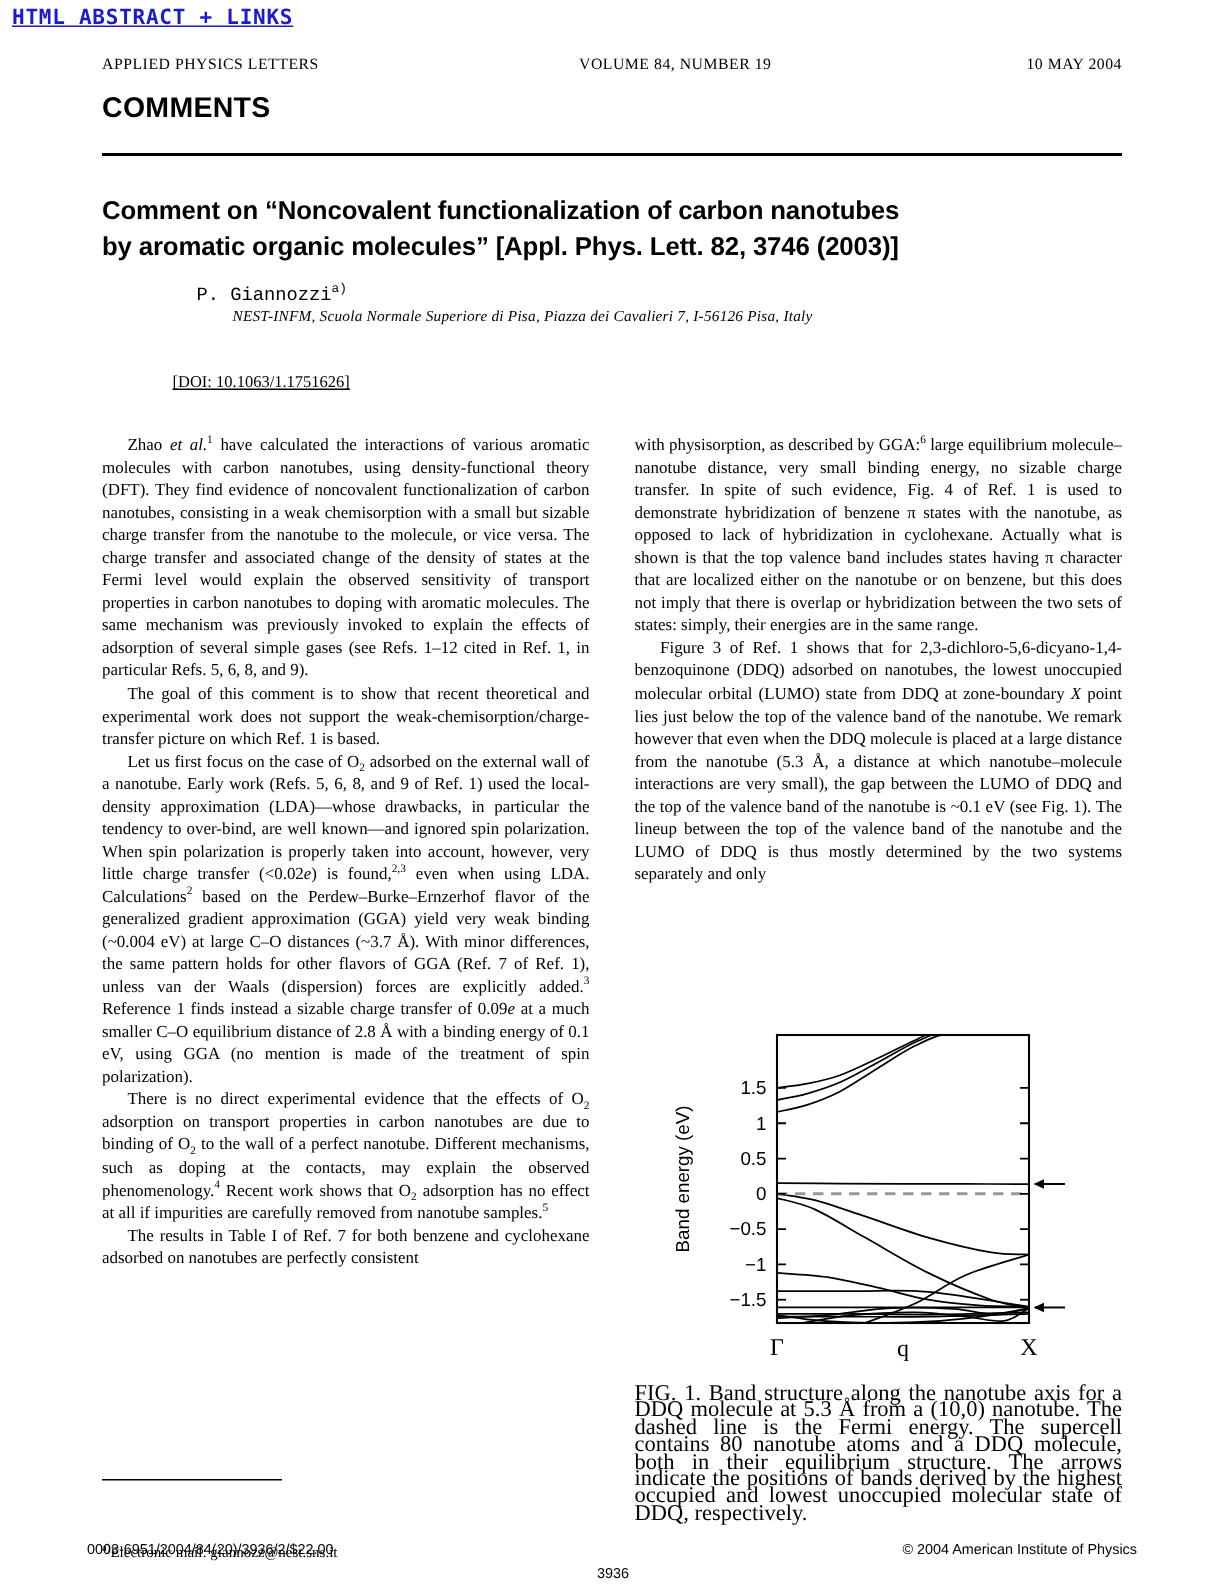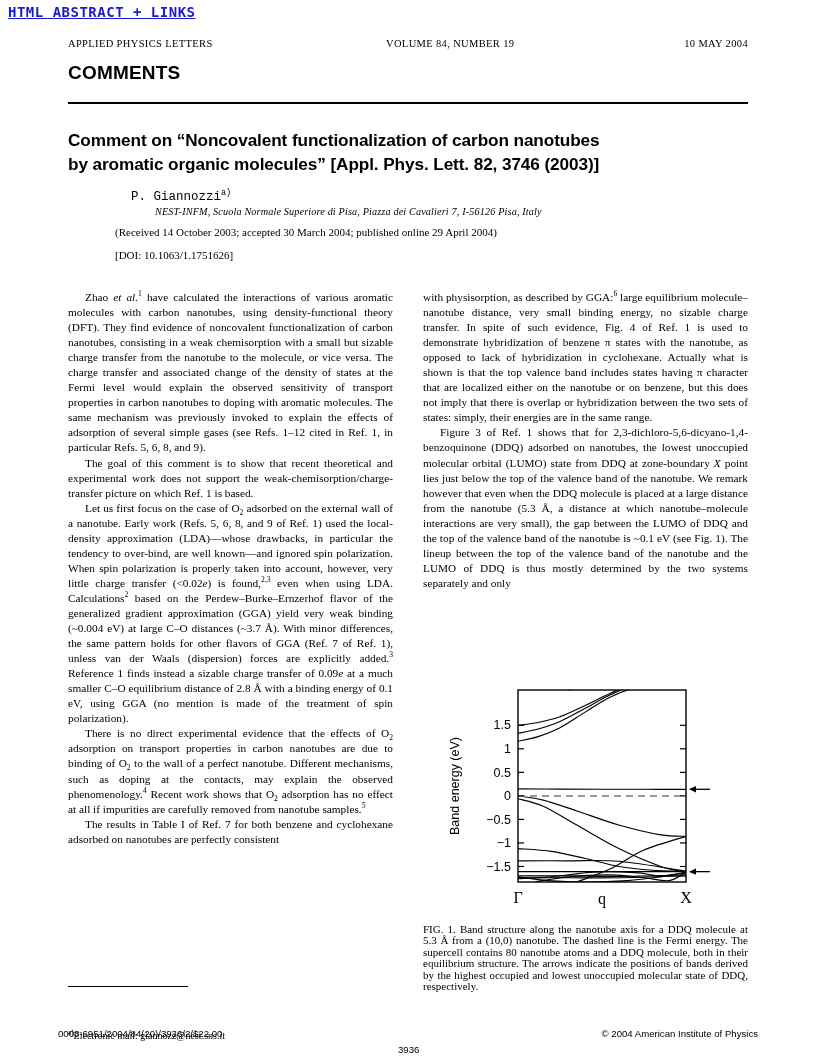--- a/index.html
+++ b/index.html
@@ -26,21 +26,21 @@
   
   .title{position:absolute;left:68px;top:128px;width:690px;
          font-family:"Liberation Sans",sans-serif;font-weight:bold;font-size:17.2px;
          line-height:24px;letter-spacing:-0.1px;}
   .author{position:absolute;left:115px;top:190px;font-family:Liberation Mono, monospace;
           font-size:12.5px;margin-left:16px;}
   .author sup{font-size:8.5px;vertical-align:super;}
   .affil{position:absolute;left:115px;top:206px;font-size:10.2px;font-style:italic;
          letter-spacing:.15px;font-family:"Liberation Serif",serif;margin-left:40px;}
   .recv{position:absolute;left:115px;top:226px;font-size:11px;}
-  .doi{position:absolute;left:115px;top:249px;font-size:11px;}
+  .doi{position:absolute;left:115px;top:249px;font-size:11px;text-decoration:underline;}
 
   
   .col{position:absolute;top:290px;width:325px;font-size:11.3px;line-height:15.05px;
        text-align:justify;}
   .colL{left:68px;}
   .colR{left:423px;}
   .col p{margin:0;text-indent:17px;}
   .col p.noind{text-indent:0;}
   sup{font-size:7.6px;vertical-align:super;line-height:0;}
   sub{font-size:7.6px;vertical-align:sub;line-height:0;}
@@ -53,21 +53,21 @@
   
   .foot{position:absolute;left:58px;top:1028px;width:700px;height:12px;
         font-family:"Liberation Sans",sans-serif;font-size:9.6px;}
   .foot .l{position:absolute;left:0;top:0;}
   .foot .c{position:absolute;left:340px;top:16px;}
   .foot .r{position:absolute;right:0;top:0;}
 
   
   .figbox{position:absolute;left:423px;top:686px;width:325px;}
   .figsvg{display:block;}
-  .figcap{position:absolute;left:423px;top:924px;width:325px;font-size:11px;
+  .figcap{position:absolute;left:423px;top:924px;width:325px;font-size:15px;
           line-height:11.4px;text-align:justify;}
   .figcap .lbl{font-weight:normal;}
 </style>
 </head>
 <body>
 
 <div class="page">
 
   <a class="toplink" href="#">HTML ABSTRACT + LINKS</a>
 
@@ -82,21 +82,20 @@
 
   <div class="title">
     <div>Comment on “Noncovalent functionalization of carbon nanotubes</div>
     <div>by aromatic organic molecules” [Appl. Phys. Lett. 82, 3746 (2003)]</div>
   </div>
 
   <div class="author">
     <span>P. Giannozzi</span><sup>a)</sup>
   </div>
   <div class="affil">NEST-INFM, Scuola Normale Superiore di Pisa, Piazza dei Cavalieri 7, I-56126 Pisa, Italy</div>
-  <div class="recv">(Received 14 October 2003; accepted 30 March 2004; published online 29 April 2004)</div>
   <div class="doi">[DOI: 10.1063/1.1751626]</div>
 
   <div class="col colL" id="colL">
       <p>Zhao <i>et al.</i><sup>1</sup> have calculated the interactions of various aromatic molecules with carbon nanotubes, using density-functional theory (DFT). They find evidence of noncovalent functionalization of carbon nanotubes, consisting in a weak chemisorption with a small but sizable charge transfer from the nanotube to the molecule, or vice versa. The charge transfer and associated change of the density of states at the Fermi level would explain the observed sensitivity of transport properties in carbon nanotubes to doping with aromatic molecules. The same mechanism was previously invoked to explain the effects of adsorption of several simple gases (see Refs. 1–12 cited in Ref. 1, in particular Refs. 5, 6, 8, and 9).</p>
       <p>The goal of this comment is to show that recent theoretical and experimental work does not support the weak-chemisorption/charge-transfer picture on which Ref. 1 is based.</p>
       <p>Let us first focus on the case of O<sub>2</sub> adsorbed on the external wall of a nanotube. Early work (Refs. 5, 6, 8, and 9 of Ref. 1) used the local-density approximation (LDA)—whose drawbacks, in particular the tendency to over-bind, are well known—and ignored spin polarization. When spin polarization is properly taken into account, however, very little charge transfer (&lt;0.02<i>e</i>) is found,<sup>2,3</sup> even when using LDA. Calculations<sup>2</sup> based on the Perdew–Burke–Ernzerhof flavor of the generalized gradient approximation (GGA) yield very weak binding (~0.004 eV) at large C–O distances (~3.7 Å). With minor differences, the same pattern holds for other flavors of GGA (Ref. 7 of Ref. 1), unless van der Waals (dispersion) forces are explicitly added.<sup>3</sup> Reference 1 finds instead a sizable charge transfer of 0.09<i>e</i> at a much smaller C–O equilibrium distance of 2.8 Å with a binding energy of 0.1 eV, using GGA (no mention is made of the treatment of spin polarization).</p>
       <p>There is no direct experimental evidence that the effects of O<sub>2</sub> adsorption on transport properties in carbon nanotubes are due to binding of O<sub>2</sub> to the wall of a perfect nanotube. Different mechanisms, such as doping at the contacts, may explain the observed phenomenology.<sup>4</sup> Recent work shows that O<sub>2</sub> adsorption has no effect at all if impurities are carefully removed from nanotube samples.<sup>5</sup></p>
       <p>The results in Table I of Ref. 7 for both benzene and cyclohexane adsorbed on nanotubes are perfectly consistent</p>
     </div>
   <div class="col colR" id="colR">

